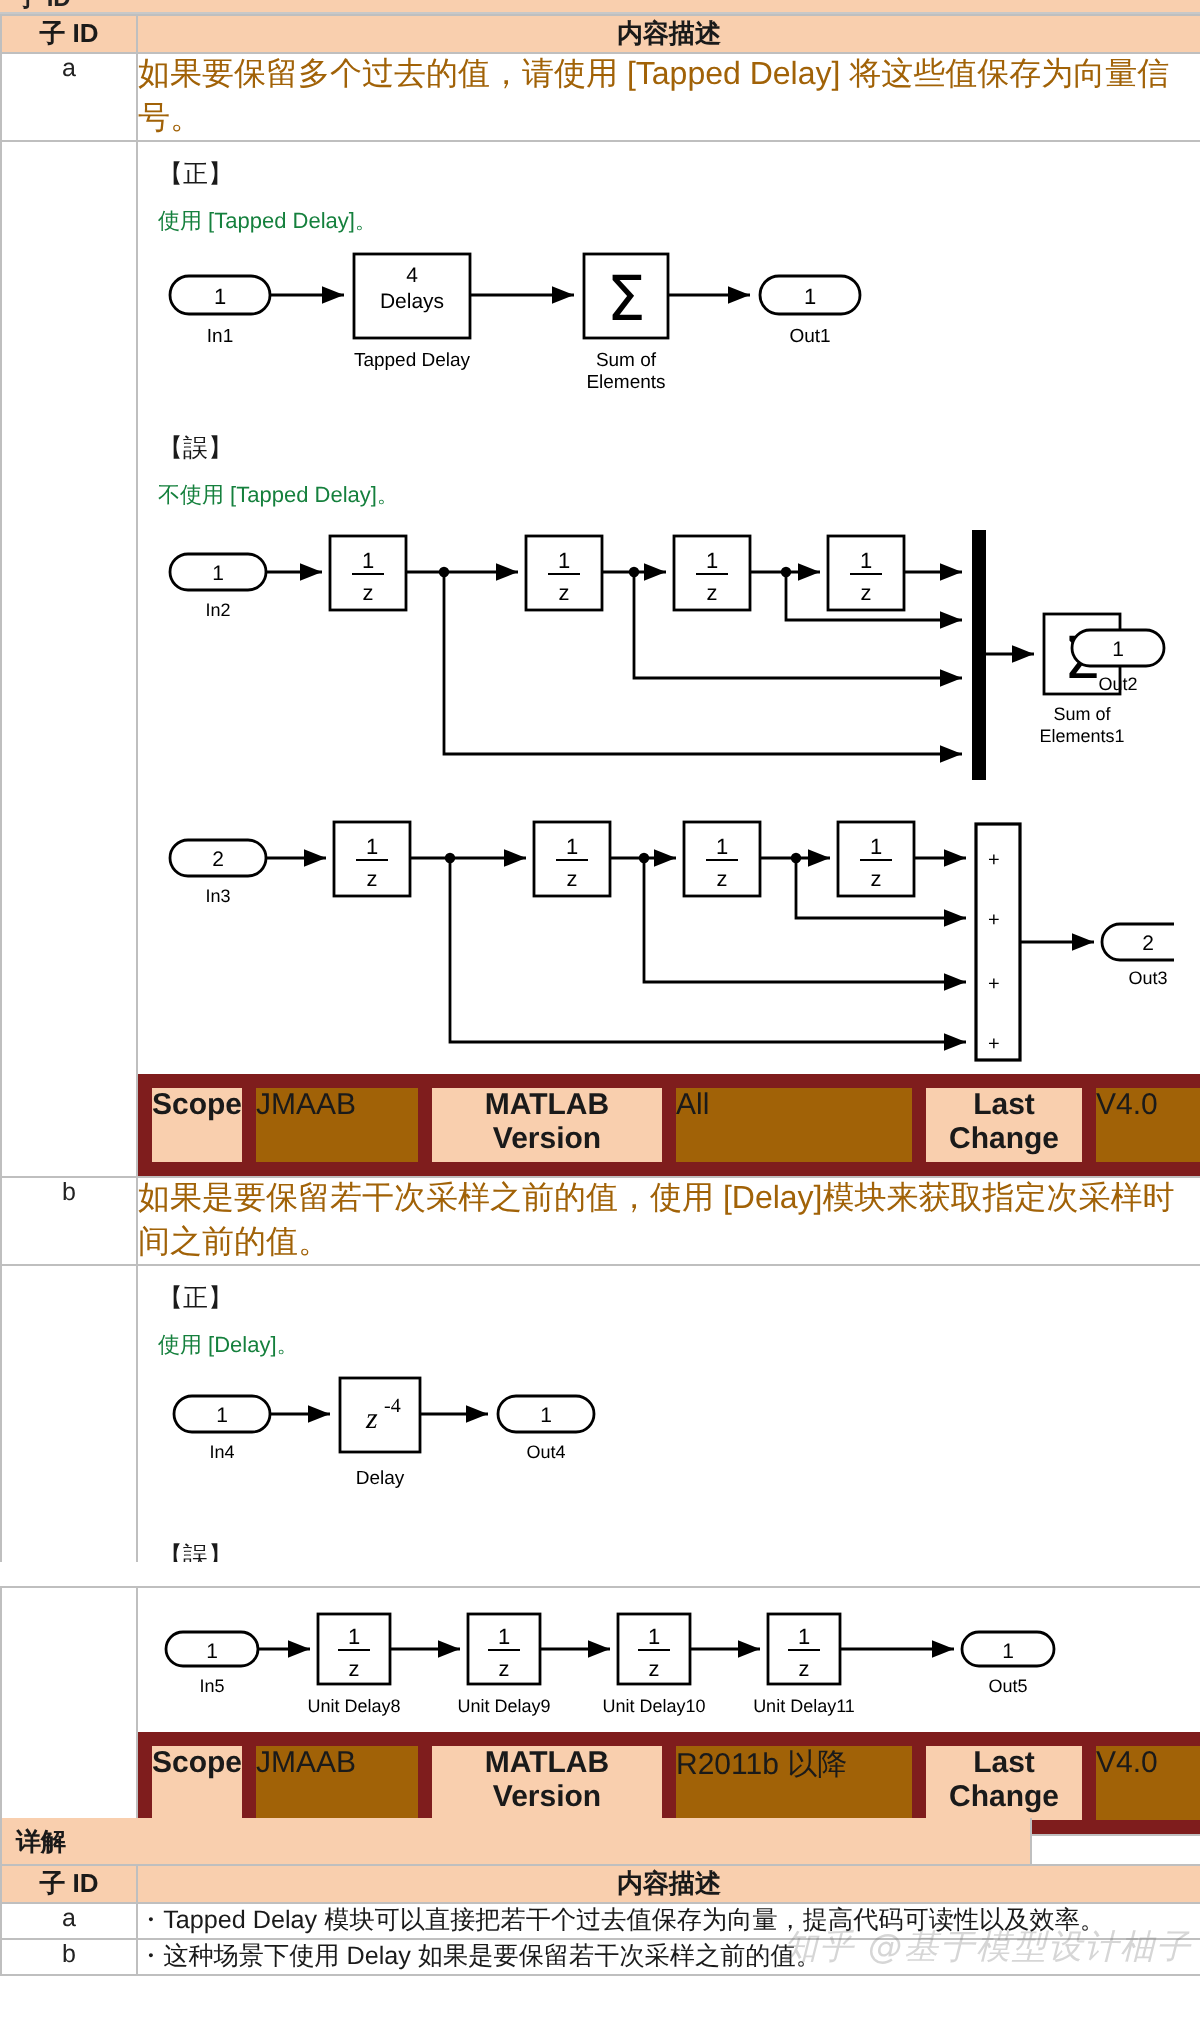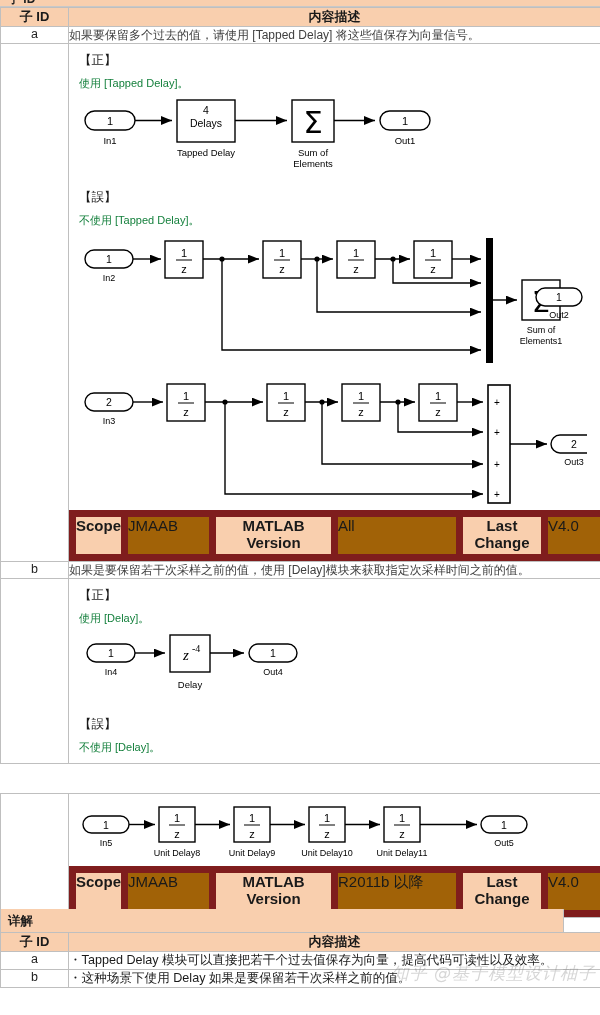--- a/index.html
+++ b/index.html
@@ -28,21 +28,21 @@
   .tbl td, .tbl th { border: 1px solid #bfbfbf; vertical-align: top; padding: 0; }
   .hdr {
     background: #f9cfae; font-weight: bold; text-align: center;
     font-size: 13px; color: #1a1a1a; padding: 5px 0 6px 0;
   }
   .idcell {
     width: 68px; text-align: center; font-size: 12.5px; color: #222;
     padding: 6px 0 6px 0; background: #fff;
   }
   .desc {
-    font-size: 12px; color: #404040; padding: 6px 6px 6px 8px;
+    font-size: 16px; color: #a16207; padding: 6px 6px 6px 8px;
     line-height: 1.35;
     margin-top: 23px;
   }
 
   
   .examplecell { padding: 0; background:#fff; }
   .exbox { padding: 8px 8px 4px 8px; }
   .exlabel { font-size: 12.5px; color: #1a1a1a; margin: 0 0 7px 2px; }
   .exlabel.second { margin-top: 14px; }
   .extext { font-size: 11px; color: #15803d; margin: 0 0 4px 2px; }
@@ -454,21 +454,21 @@
             <td class="mk">Last Change</td>
             <td class="mv">V4.0</td>
           </tr>
         </tbody>
             </table>
       </td>
     </tr>
   </tbody>
     </table>
 
-  <div class="sectionbar" style="position:absolute;left:0;top:909px;width:564px;">详解</div>
+  <div class="sectionbar" style="position:absolute;left:0;top:909px;width:516px;">详解</div>
 
   <table class="tbl" style="position:absolute;left:0;top:932px;">
     <colgroup>
         <col style="width:68px">
         <col style="width:532px">
       </colgroup>
     <tbody>
         <tr>
       <th class="hdr">子 ID</th>
       <th class="hdr">内容描述</th>

